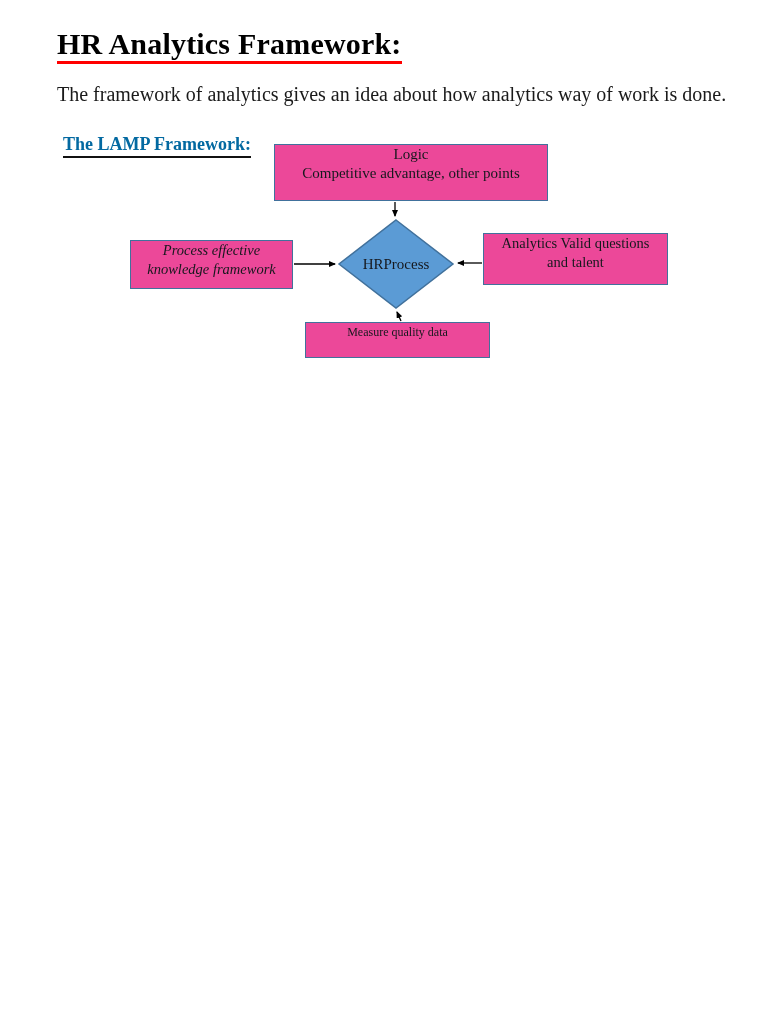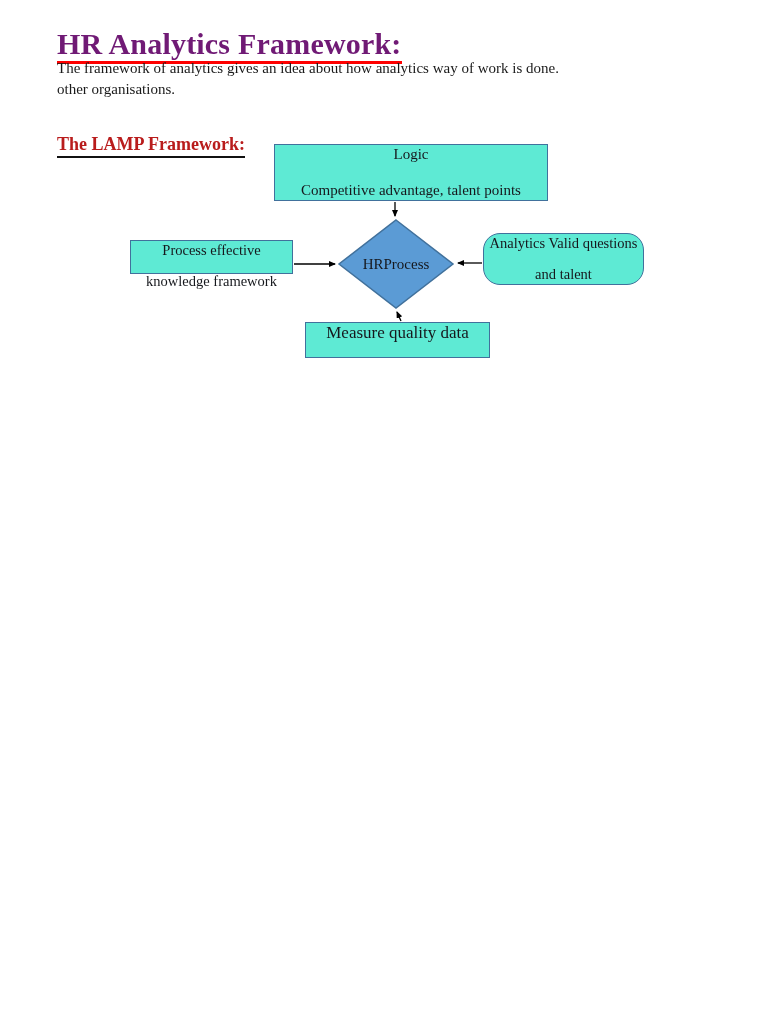--- a/index.html
+++ b/index.html
@@ -14,88 +14,86 @@
     overflow: hidden;
   }
   .doc-title {
     position: absolute;
     left: 57px;
     top: 29px;
     display: inline-block;
     font-size: 30px;
     font-weight: bold;
     line-height: 1.0;
-    color: #701a75;
+    color: #000000;
     border-bottom: 3px solid #ff0000;
     padding-bottom: 2px;
     letter-spacing: 0.2px;
   }
   .intro {
     position: absolute;
     left: 57px;
-    top: 58px;
+    top: 84px;
     width: 695px;
-    font-size: 15px;
+    font-size: 20px;
     line-height: 20.5px;
     color: #1a1a1a;
   }
   .intro .line { white-space: nowrap; }
   .section-heading {
     position: absolute;
-    left: 57px;
+    left: 63px;
     top: 135px;
     display: inline-block;
     font-size: 18px;
     font-weight: bold;
     line-height: 1.1;
-    color: #b91c1c;
+    color: #0369a1;
     border-bottom: 2px solid #111111;
     padding-bottom: 1px;
   }
   .diagram { position: absolute; left: 0; top: 0; width: 768px; height: 400px; }
   .flow-svg { position: absolute; left: 0; top: 0; width: 768px; height: 400px; }
   .flow-svg line { stroke: #000000; stroke-width: 1.3; }
   .flow-svg .diamond { fill: #5b9bd5; stroke: #41719c; stroke-width: 1.5; }
   .node {
     position: absolute;
-    background: #5eead4;
+    background: #ec4899;
     border: 1.5px solid #41719c;
     display: flex;
     flex-direction: column;
     align-items: center;
-    justify-content: space-between;
+    justify-content: flex-start;
     text-align: center;
     font-size: 15px;
     line-height: 19px;
     color: #16181d;
-    gap: 12px;
   }
   .node-logic     { left: 274px; top: 144px; width: 274px; height: 57px; }
-  .node-process   { left: 130px; top: 240px; width: 163px; height: 34px; font-size: 14.5px; }
-  .node-analytics { left: 483px; top: 233px; width: 161px; height: 52px; font-size: 14.5px; border-radius: 17px; }
-  .node-measure   { left: 305px; top: 322px; width: 185px; height: 36px; font-size: 17px; }
+  .node-process   { left: 130px; top: 240px; width: 163px; height: 49px; font-size: 14.5px; font-style: italic; }
+  .node-analytics { left: 483px; top: 233px; width: 185px; height: 52px; font-size: 14.5px; }
+  .node-measure   { left: 305px; top: 322px; width: 185px; height: 36px; font-size: 12px; }
   .diamond-label {
     position: absolute;
     left: 339px; top: 220px; width: 114px; height: 88px;
     display: flex; flex-direction: row; align-items: center; justify-content: center;
     text-align: center;
     font-size: 15px; line-height: 19px; color: #16181d;
   }
   .nl { display: block; }
 </style>
 </head>
 <body>
 
 <div class="page">
 
   <h1 class="doc-title">HR Analytics Framework:</h1>
 
   <div class="intro">
     <div class="line">The framework of analytics gives an idea about how analytics way of work is done.</div>
-    <div class="line">other organisations.</div>
   </div>
 
   <h2 class="section-heading">The LAMP Framework:</h2>
 
   <div class="diagram">
 
     <svg class="flow-svg" viewBox="0 0 768 400">
       <defs>
         <marker id="ah" markerWidth="8" markerHeight="7" refX="6" refY="3" orient="auto" markerUnits="userSpaceOnUse">
           <path d="M0,0 L7,3 L0,6 Z" fill="#000000"></path>
@@ -103,21 +101,21 @@
       </defs>
       <polygon class="diamond" points="396,220 453,264 396,308 339,264"></polygon>
       <line x1="395" y1="202" x2="395" y2="216" marker-end="url(#ah)"></line>
       <line x1="294" y1="264" x2="335" y2="264" marker-end="url(#ah)"></line>
       <line x1="482" y1="263" x2="458" y2="263" marker-end="url(#ah)"></line>
       <line x1="401" y1="321" x2="397" y2="312" marker-end="url(#ah)"></line>
     </svg>
 
     <div class="node node-logic">
       <span class="nl">Logic</span>
-      <span class="nl">Competitive advantage, talent points</span>
+      <span class="nl">Competitive advantage, other points</span>
     </div>
 
     <div class="node node-process">
       <span class="nl">Process effective</span>
       <span class="nl">knowledge framework</span>
     </div>
 
     <div class="node node-analytics">
       <span class="nl">Analytics Valid questions</span>
       <span class="nl">and talent</span>

